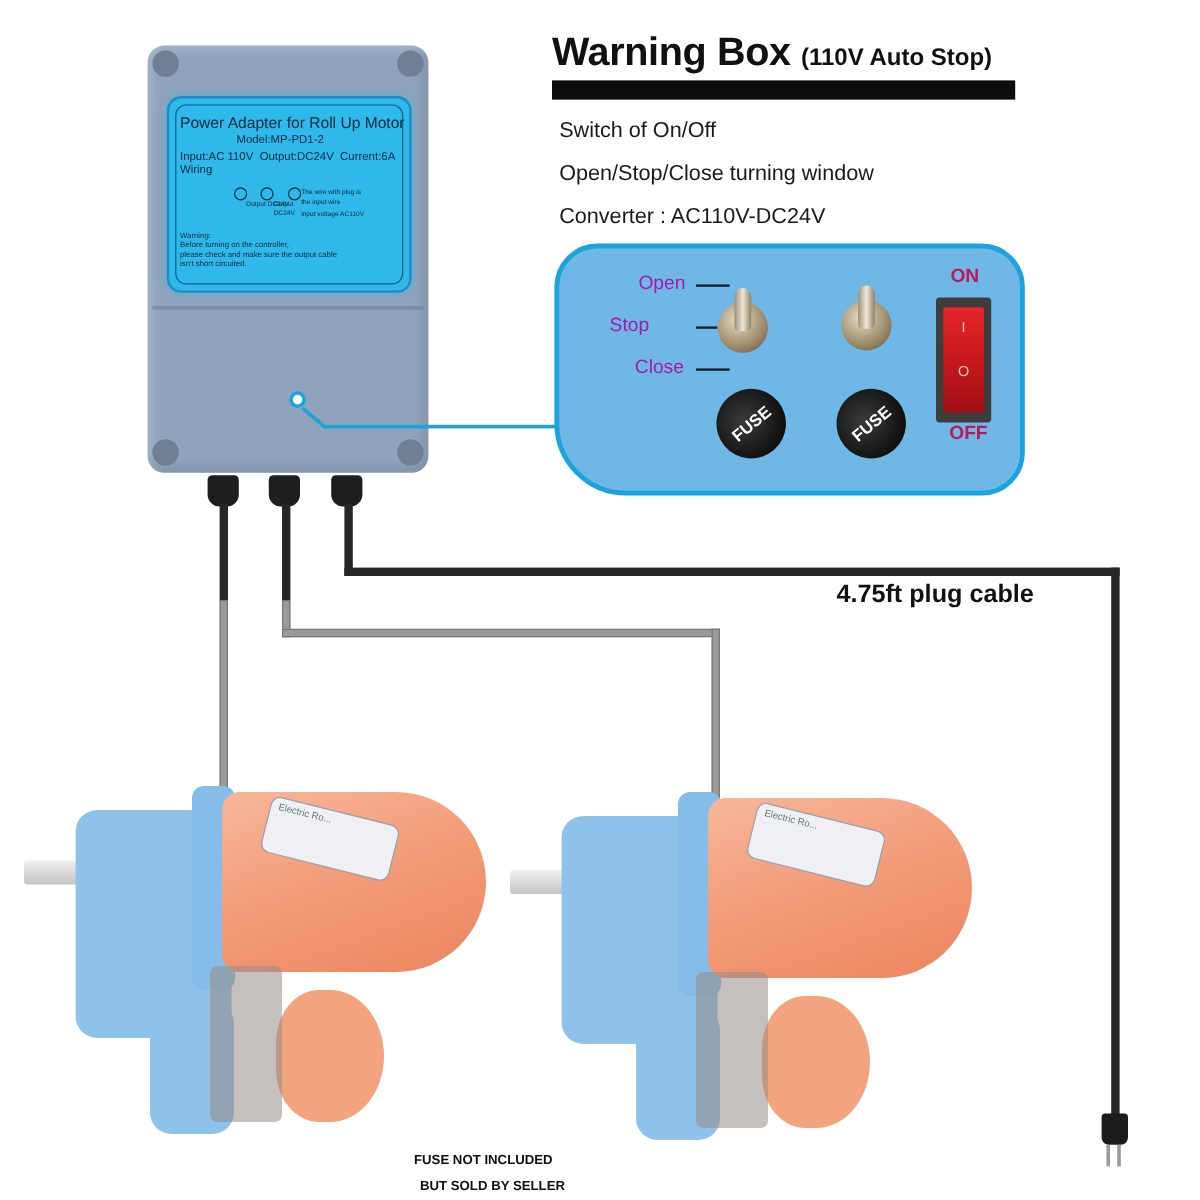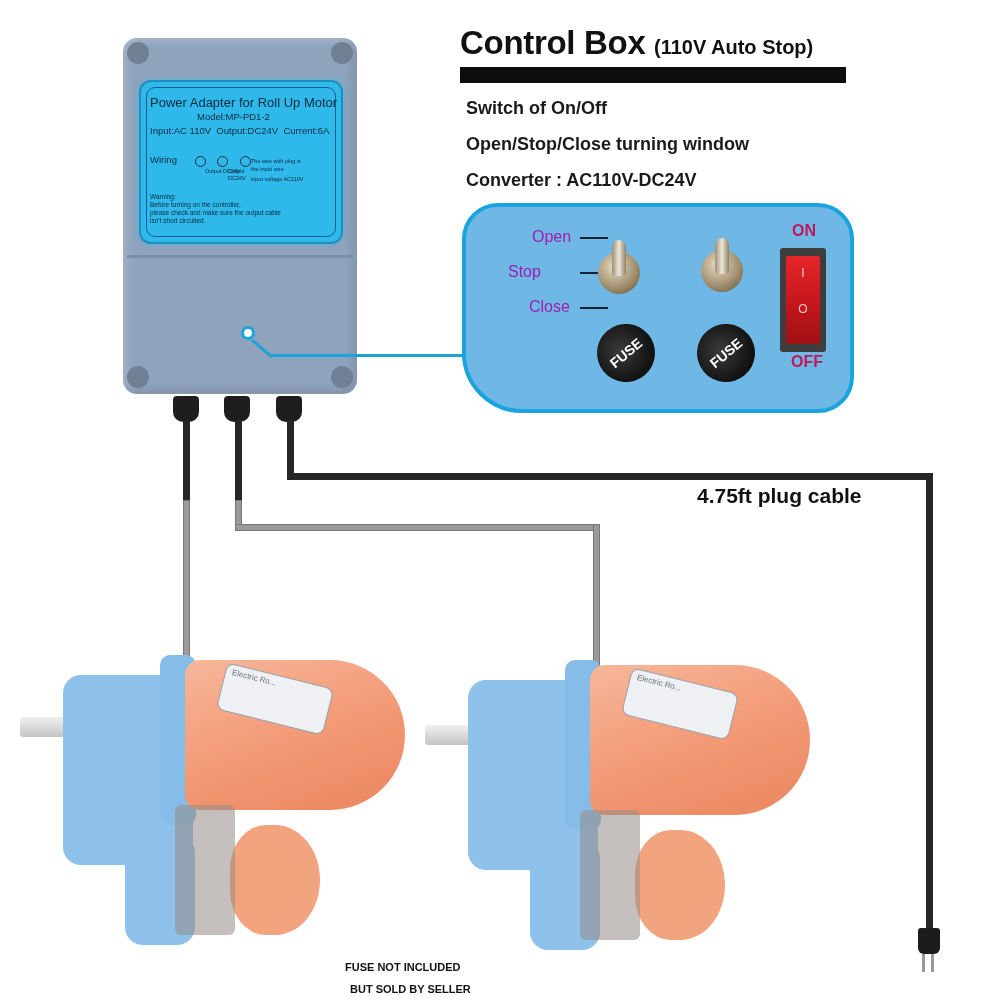--- a/index.html
+++ b/index.html
@@ -4,33 +4,33 @@
   <style>
     html, body { margin: 0; padding: 0; background: #ffffff; }
     body { width: 1000px; height: 1000px; position: relative; overflow: hidden; font-family: "Liberation Sans", sans-serif; }
     .abs { position: absolute; }
 
     
     .title { left: 460px; top: 24px; font-weight: bold; color: #111; white-space: nowrap; }
     .title .main { font-size: 33px; letter-spacing: -0.3px; }
     .title .sub { font-size: 20px; margin-left: 4px; }
     .title-bar { left: 460px; top: 67px; width: 386px; height: 16px; background: #0d0d0d; }
-    .feature { left: 466px; font-size: 18px; font-weight: bold; color: #1a1a1a; white-space: nowrap; }
+    .feature { left: 466px; font-size: 18px; font-weight: normal; color: #1a1a1a; white-space: nowrap; }
 
     
     .box { left: 123px; top: 38px; width: 234px; height: 356px; background: #8fa3bd; border-radius: 14px; box-shadow: inset -4px -4px 10px rgba(0,0,0,0.12), inset 3px 3px 8px rgba(255,255,255,0.25); }
     .box-lid-line { left: 127px; top: 255px; width: 226px; height: 3px; background: #7a8ea8; }
     .box-ear { width: 22px; height: 22px; background: #6f7f94; border-radius: 50%; }
     .label-plate { left: 139px; top: 80px; width: 200px; height: 160px; background: #2fb8ea; border-radius: 12px; border: 2px solid #1a8fc0; box-shadow: 0 0 6px rgba(47,184,234,0.6); }
     .label-plate .inner { position: absolute; left: 5px; top: 5px; right: 5px; bottom: 5px; border: 1px solid #125f8a; border-radius: 9px; }
     .lp-text { color: #0e2a40; white-space: nowrap; }
     .lp-h1 { left: 150px; top: 95px; font-size: 13px; }
     .lp-h2 { left: 197px; top: 111px; font-size: 9.5px; }
     .lp-h3 { left: 150px; top: 125px; font-size: 9.5px; }
-    .lp-wiring { left: 150px; top: 154px; font-size: 9.5px; }
+    .lp-wiring { left: 150px; top: 136px; font-size: 9.5px; }
     .lp-circle { width: 9px; height: 9px; border: 1px solid #0e2a40; border-radius: 50%; }
     .lp-small { font-size: 5.5px; line-height: 7px; }
     .lp-warn { left: 150px; top: 193px; font-size: 6.5px; line-height: 8px; }
     .box-dot { left: 241px; top: 326px; width: 8px; height: 8px; border-radius: 50%; background: #fff; border: 3px solid #1aa3dc; }
 
     
     .gland { width: 26px; height: 26px; background: #1e1e1e; border-radius: 4px 4px 10px 10px; top: 396px; }
 
     
     .panel { left: 462px; top: 203px; width: 392px; height: 210px; background: #6fb8e6; border: 4px solid #1aa3dc; border-radius: 36px 36px 36px 60px; box-sizing: border-box; }
@@ -62,21 +62,21 @@
     .note { left: 345px; font-size: 11px; font-weight: bold; color: #111; white-space: nowrap; }
 
     
     .plug-body { left: 912px; top: 928px; width: 22px; height: 26px; background: #1c1c1c; border-radius: 3px 3px 6px 6px; }
     .plug-prong { width: 3px; height: 18px; background: #9a9a9a; top: 954px; }
   </style>
 </head>
 <body>
 
 <div class="abs title">
-  <span class="main">Control Box</span>
+  <span class="main">Warning Box</span>
   <span class="sub">(110V Auto Stop)</span>
 </div>
 <div class="abs title-bar"></div>
 <div class="abs feature" style="top:98px">Switch of On/Off</div>
 <div class="abs feature" style="top:134px">Open/Stop/Close turning window</div>
 <div class="abs feature" style="top:170px">Converter : AC110V-DC24V</div>
 
 <div class="abs box"></div>
 <div class="abs box-ear" style="left:127px;top:42px"></div>
 <div class="abs box-ear" style="left:331px;top:42px"></div>

